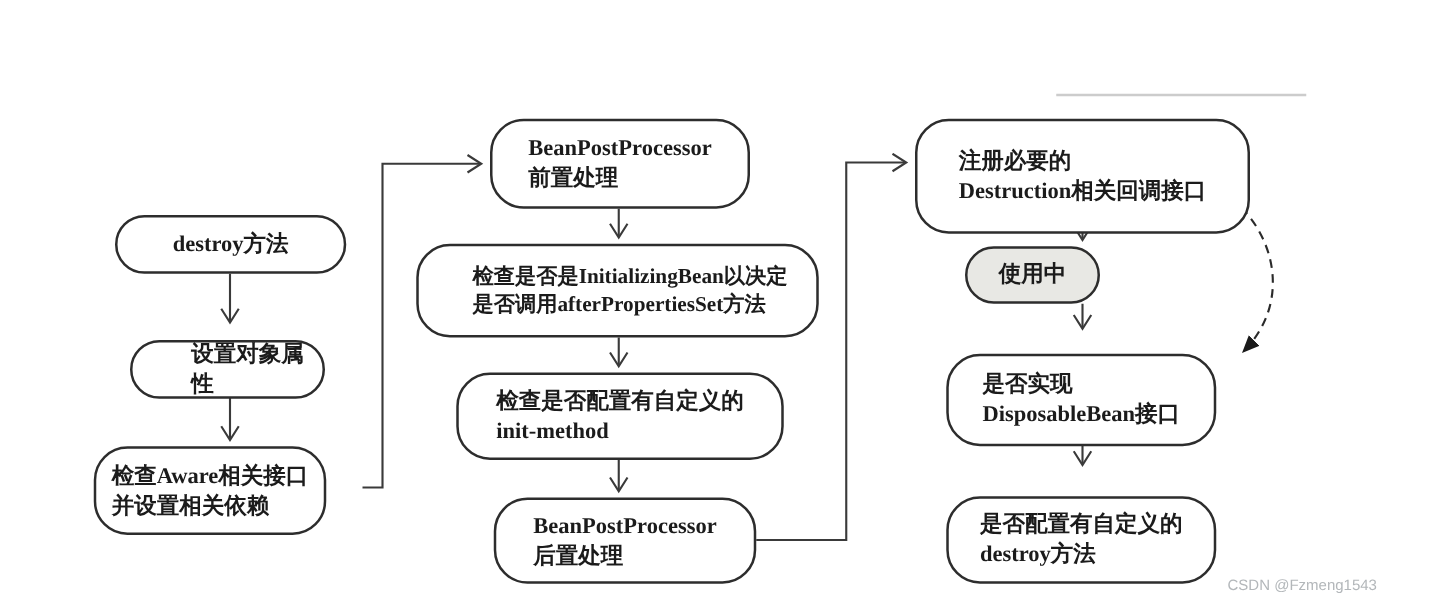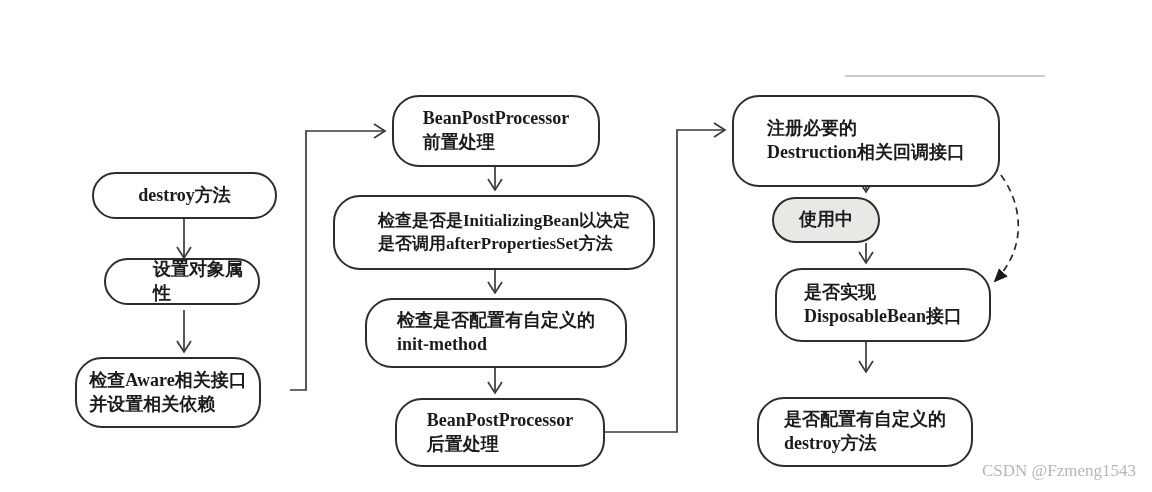--- a/index.html
+++ b/index.html
@@ -36,22 +36,22 @@
   .node.shaded { background: #e8e8e4; }
   .topline {
     position: absolute;
     left: 845px; top: 75px;
     width: 200px; height: 2px;
     background: #cccccc;
   }
   .watermark {
     position: absolute;
     left: 982px; top: 461px;
-    font-family: Liberation Serif, serif;
-    font-size: 17px;
+    font-family: Liberation Sans, sans-serif;
+    font-size: 12px;
     color: #b3b7ba;
     white-space: nowrap;
   }
 </style>
 </head>
 <body>
 
 <div class="stage">
 
   <svg class="wires" viewBox="0 0 1152 492" xmlns="http://www.w3.org/2000/svg">
@@ -80,21 +80,21 @@
     <path d="M866,342 L866,371" fill="none" stroke="#3a3a3a" stroke-width="1.7" marker-end="url(#mOpen)"></path>
 
     <path d="M993,166 C1020,193 1032,243 995,281" fill="none" stroke="#2a2a2a" stroke-width="1.7" stroke-dasharray="7 5" marker-end="url(#mFill)"></path>
   </svg>
 
   <div class="topline"></div>
 
   <div class="node" style="left:92px; top:172px; width:185px; height:47px;">
     <span class="lbl">destroy方法</span>
   </div>
-  <div class="node" style="left:104px; top:258px; width:156px; height:47px;padding-left:47px;">
+  <div class="node" style="left:104px; top:272px; width:156px; height:47px;padding-left:47px;">
     <span class="lbl">设置对象属性</span>
   </div>
   <div class="node" style="left:75px; top:357px; width:186px; height:71px;">
     <span class="lbl">检查Aware相关接口
 并设置相关依赖</span>
   </div>
 
   <div class="node" style="left:392px; top:95px; width:208px; height:72px;">
     <span class="lbl">BeanPostProcessor
 前置处理</span>
@@ -112,21 +112,21 @@
 后置处理</span>
   </div>
 
   <div class="node" style="left:732px; top:95px; width:268px; height:92px;">
     <span class="lbl">注册必要的
 Destruction相关回调接口</span>
   </div>
   <div class="node shaded" style="left:772px; top:197px; width:108px; height:46px;">
     <span class="lbl">使用中</span>
   </div>
-  <div class="node" style="left:757px; top:268px; width:216px; height:74px;margin-left:18px;">
+  <div class="node" style="left:757px; top:283px; width:216px; height:74px;">
     <span class="lbl">是否实现
 DisposableBean接口</span>
   </div>
   <div class="node" style="left:757px; top:397px; width:216px; height:70px;">
     <span class="lbl">是否配置有自定义的
 destroy方法</span>
   </div>
 
   <div class="watermark">CSDN @Fzmeng1543</div>
 

